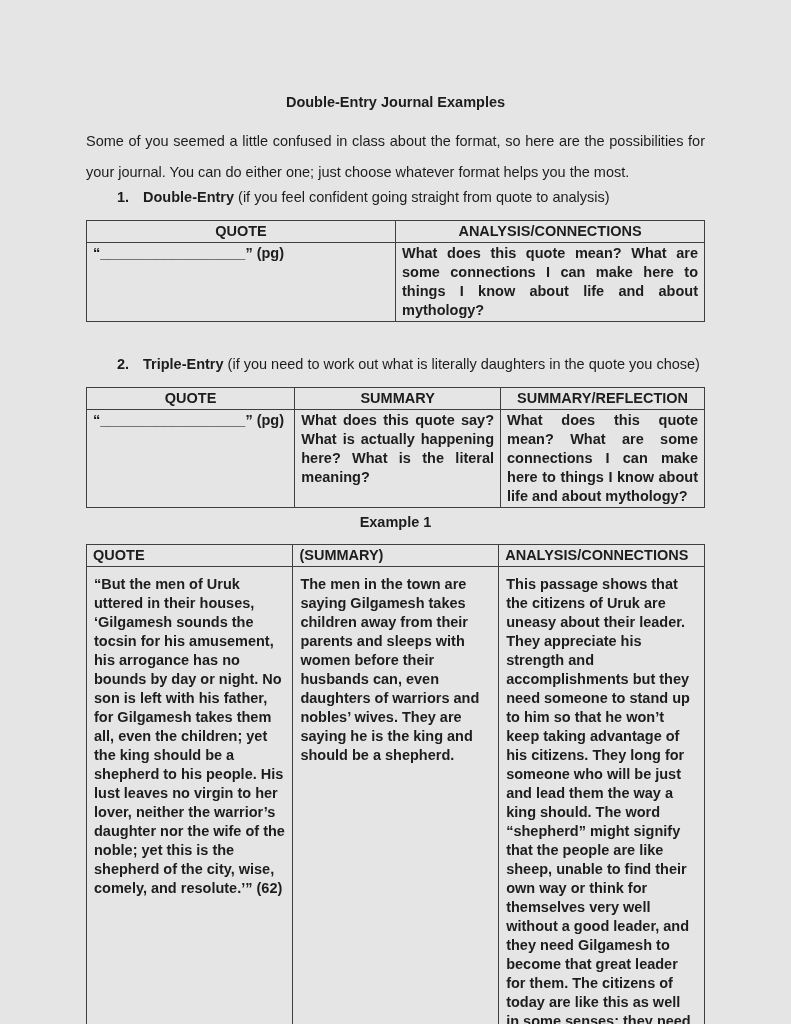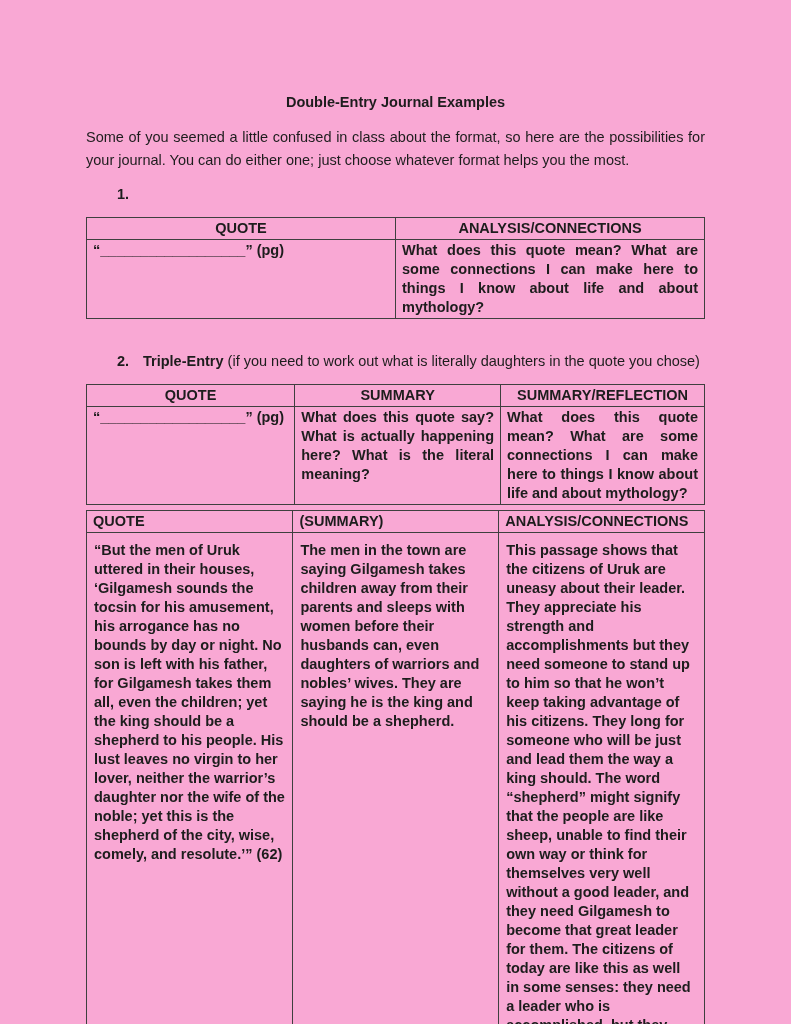--- a/index.html
+++ b/index.html
@@ -1,39 +1,39 @@
 <!DOCTYPE html>
 <html><head>
 <meta charset="utf-8">
 <style>
   * { box-sizing: border-box; }
   html, body { margin: 0; padding: 0; background: #ffffff; }
   .page {
     width: 791px;
     height: 1024px;
-    background: #f9a8d4;
+    background: #e5e5e5;
     overflow: hidden;
     font-family: "Liberation Sans", sans-serif;
     color: #1d1d1d;
   }
   .doc {
     padding: 93px 86px 0 86px;
     font-size: 14.5px;
   }
   .doc-title {
     font-size: 14.5px;
     font-weight: bold;
     text-align: center;
     line-height: 19px;
     margin: 0 0 14px 0;
   }
   .intro {
-    margin: 0 0 13px 0;
+    margin: 0 0 0 0;
     text-align: justify;
-    line-height: 23px;
+    line-height: 31px;
   }
   .list-item {
     display: flex;
     padding-left: 31px;
     line-height: 19px;
     margin: 0 0 13px 0;
   }
   .list-item .num {
     font-weight: bold;
     width: 26px;
@@ -75,20 +75,21 @@
 
 <div class="page">
   <div class="doc">
 
     <h1 class="doc-title">Double-Entry Journal Examples</h1>
 
     <p class="intro">Some of you seemed a little confused in class about the format, so here are the possibilities for your journal. You can do either one; just choose whatever format helps you the most.</p>
 
     <div class="list-item">
       <span class="num">1.</span>
+      <span class="li-text"><span class="term">Double-Entry</span><span> (if you feel confident going straight from quote to analysis)</span></span>
     </div>
 
     <table class="t-double center-head">
       <tbody>
         <tr>
           <th style="width:50%">QUOTE</th>
           <th style="width:50%">ANALYSIS/CONNECTIONS</th>
         </tr>
         <tr class="body-row">
           <td>“__________________” (pg)</td>
@@ -110,20 +111,21 @@
           <th style="width:33%">SUMMARY/REFLECTION</th>
         </tr>
         <tr class="body-row">
           <td>“__________________” (pg)</td>
           <td class="just">What does this quote say? What is actually happening here? What is the literal meaning?</td>
           <td class="just">What does this quote mean? What are some connections I can make here to things I know about life and about mythology?</td>
         </tr>
       </tbody>
     </table>
 
+    <h2 class="example-heading">Example 1</h2>
 
     <table class="t-example left-head">
       <tbody>
         <tr>
           <th style="width:33.4%">QUOTE</th>
           <th style="width:33.3%">(SUMMARY)</th>
           <th style="width:33.3%">ANALYSIS/CONNECTIONS</th>
         </tr>
         <tr class="body-row">
           <td>“But the men of Uruk uttered in their houses, ‘Gilgamesh sounds the tocsin for his amusement, his arrogance has no bounds by day or night. No son is left with his father, for Gilgamesh takes them all, even the children; yet the king should be a shepherd to his people. His lust leaves no virgin to her lover, neither the warrior’s daughter nor the wife of the noble; yet this is the shepherd of the city, wise, comely, and resolute.’” (62)</td>

